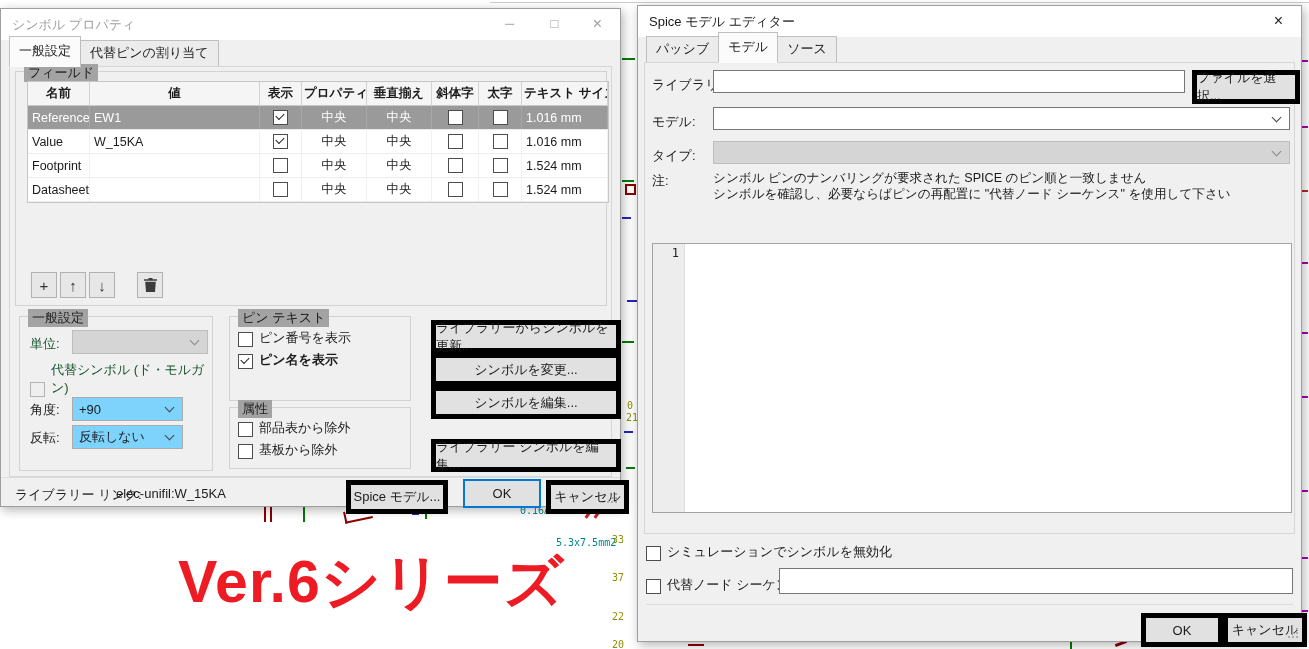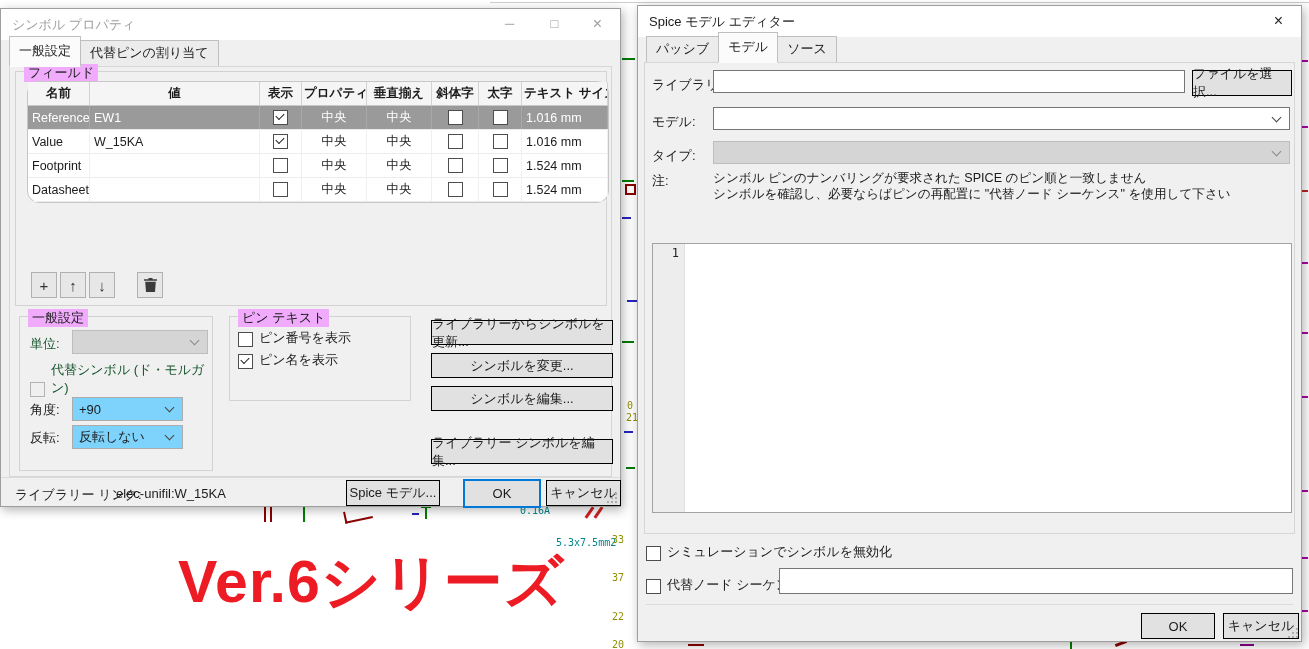--- a/index.html
+++ b/index.html
@@ -13,23 +13,23 @@
   .ttl.inactive{color:#9f9f9f;}
   .wbtn{position:absolute;top:0;height:30px;width:45px;text-align:center;line-height:30px;font-size:13px;color:#9f9f9f;}
   .wbtn.dark{color:#222;}
   
   .tabs{position:absolute;display:flex;align-items:flex-end;height:24px;}
   .tab{background:#ececec;border:1px solid #bfbfbf;padding:3px 9px 4px 9px;margin-right:-1px;font-size:13px;position:relative;}
   .tab.active{background:#fbfbfb;padding-top:5px;padding-bottom:6px;z-index:2;border-bottom:1px solid #fbfbfb;}
   .panel{position:absolute;border:1px solid #d6d6d6;background:#f0f0f0;}
   
   .group{position:absolute;border:1px solid #d2d2d2;}
-  .glabel{position:absolute;top:-8px;left:8px;background:#f0abfc;padding:0 4px;font-size:13px;}
-  
-  .btn{position:absolute;background:#e1e1e1;border:1px solid #000000;display:flex;align-items:center;justify-content:center;font-size:13px;cursor:default;}
+  .glabel{position:absolute;top:-8px;left:8px;background:#a3a3a3;padding:0 4px;font-size:13px;}
+  
+  .btn{position:absolute;background:#e1e1e1;border:5px solid #000000;display:flex;align-items:center;justify-content:center;font-size:13px;cursor:default;}
   .btn.def{border:2px solid #0078d7;}
   
   .combo{position:absolute;background:#7dd3fc;border:1px solid #acacac;display:flex;align-items:center;padding-left:6px;font-size:13px;}
   .combo::after{content:"";position:absolute;right:9px;top:6px;width:6px;height:6px;border-right:1.4px solid #444;border-bottom:1.4px solid #444;transform:rotate(45deg);}
   .combo.white{background:#ffffff;border:1px solid #767676;}
   .combo.disabled{background:#d5d5d5;border:1px solid #bdbdbd;}
   .combo.disabled::after{border-color:#8a8a8a;}
   .textbox{position:absolute;background:#ffffff;border:1px solid #767676;font-size:13px;padding:0 4px;box-sizing:border-box;font-family:"Liberation Sans",sans-serif;}
   
   .cbrow{position:absolute;display:flex;align-items:flex-end;gap:6px;}
@@ -120,21 +120,21 @@
   <div class="tabs" style="left:8px;top:34px;">
     <div class="tab active">一般設定</div>
     <div class="tab">代替ピンの割り当て</div>
   </div>
   <div class="panel" style="left:8px;top:57px;width:601px;height:409px;"></div>
 
   <div class="group" style="left:14px;top:62px;width:590px;height:233px;">
     <span class="glabel">フィールド</span>
   </div>
 
-  <div class="ftable" style="left:26px;top:72px;width:580px;border-radius:12px;">
+  <div class="ftable" style="left:26px;top:72px;width:580px;">
     <div class="thead">
       <div class="tc">名前</div>
       <div class="tc">値</div>
       <div class="tc">表示</div>
       <div class="tc">プロパティ</div>
       <div class="tc">垂直揃え</div>
       <div class="tc">斜体字</div>
       <div class="tc">太字</div>
       <div class="tc">テキスト サイズ</div>
     </div>
@@ -234,26 +234,37 @@
       <span>反転しない</span>
     </div>
   </div>
 
   <div class="group" style="left:228px;top:307px;width:180px;height:83px;">
     <span class="glabel">ピン テキスト</span>
     <label class="cbrow" style="left:8px;top:12px;">
       <span class="cb"></span>
       <span>ピン番号を表示</span>
     </label>
-    <label class="cbrow" style="left:8px;top:34px;">
+    <label class="cbrow" style="left:8px;top:34px;font-weight:bold;">
       <span class="cb checked"></span>
       <span>ピン名を表示</span>
     </label>
   </div>
 
+  <div class="group" style="left:228px;top:398px;width:180px;height:60px;">
+    <span class="glabel">属性</span>
+    <label class="cbrow" style="left:8px;top:11px;">
+      <span class="cb"></span>
+      <span>部品表から除外</span>
+    </label>
+    <label class="cbrow" style="left:8px;top:33px;">
+      <span class="cb"></span>
+      <span>基板から除外</span>
+    </label>
+  </div>
 
   <div class="btn" style="left:430px;top:311px;width:180px;height:23px;">ライブラリーからシンボルを更新...</div>
   <div class="btn" style="left:430px;top:344px;width:180px;height:23px;">シンボルを変更...</div>
   <div class="btn" style="left:430px;top:377px;width:180px;height:23px;">シンボルを編集...</div>
   <div class="btn" style="left:430px;top:430px;width:180px;height:23px;">ライブラリー シンボルを編集...</div>
 
   <div class="sep" style="left:0px;top:468px;width:619px;"></div>
   <span class="lbl" style="left:14px;top:477px;">ライブラリー リンク:</span>
   <span class="lbl" style="left:115px;top:477px;">elec-unifil:W_15KA</span>
   <div class="btn" style="left:345px;top:471px;width:92px;height:24px;">Spice モデル...</div>

